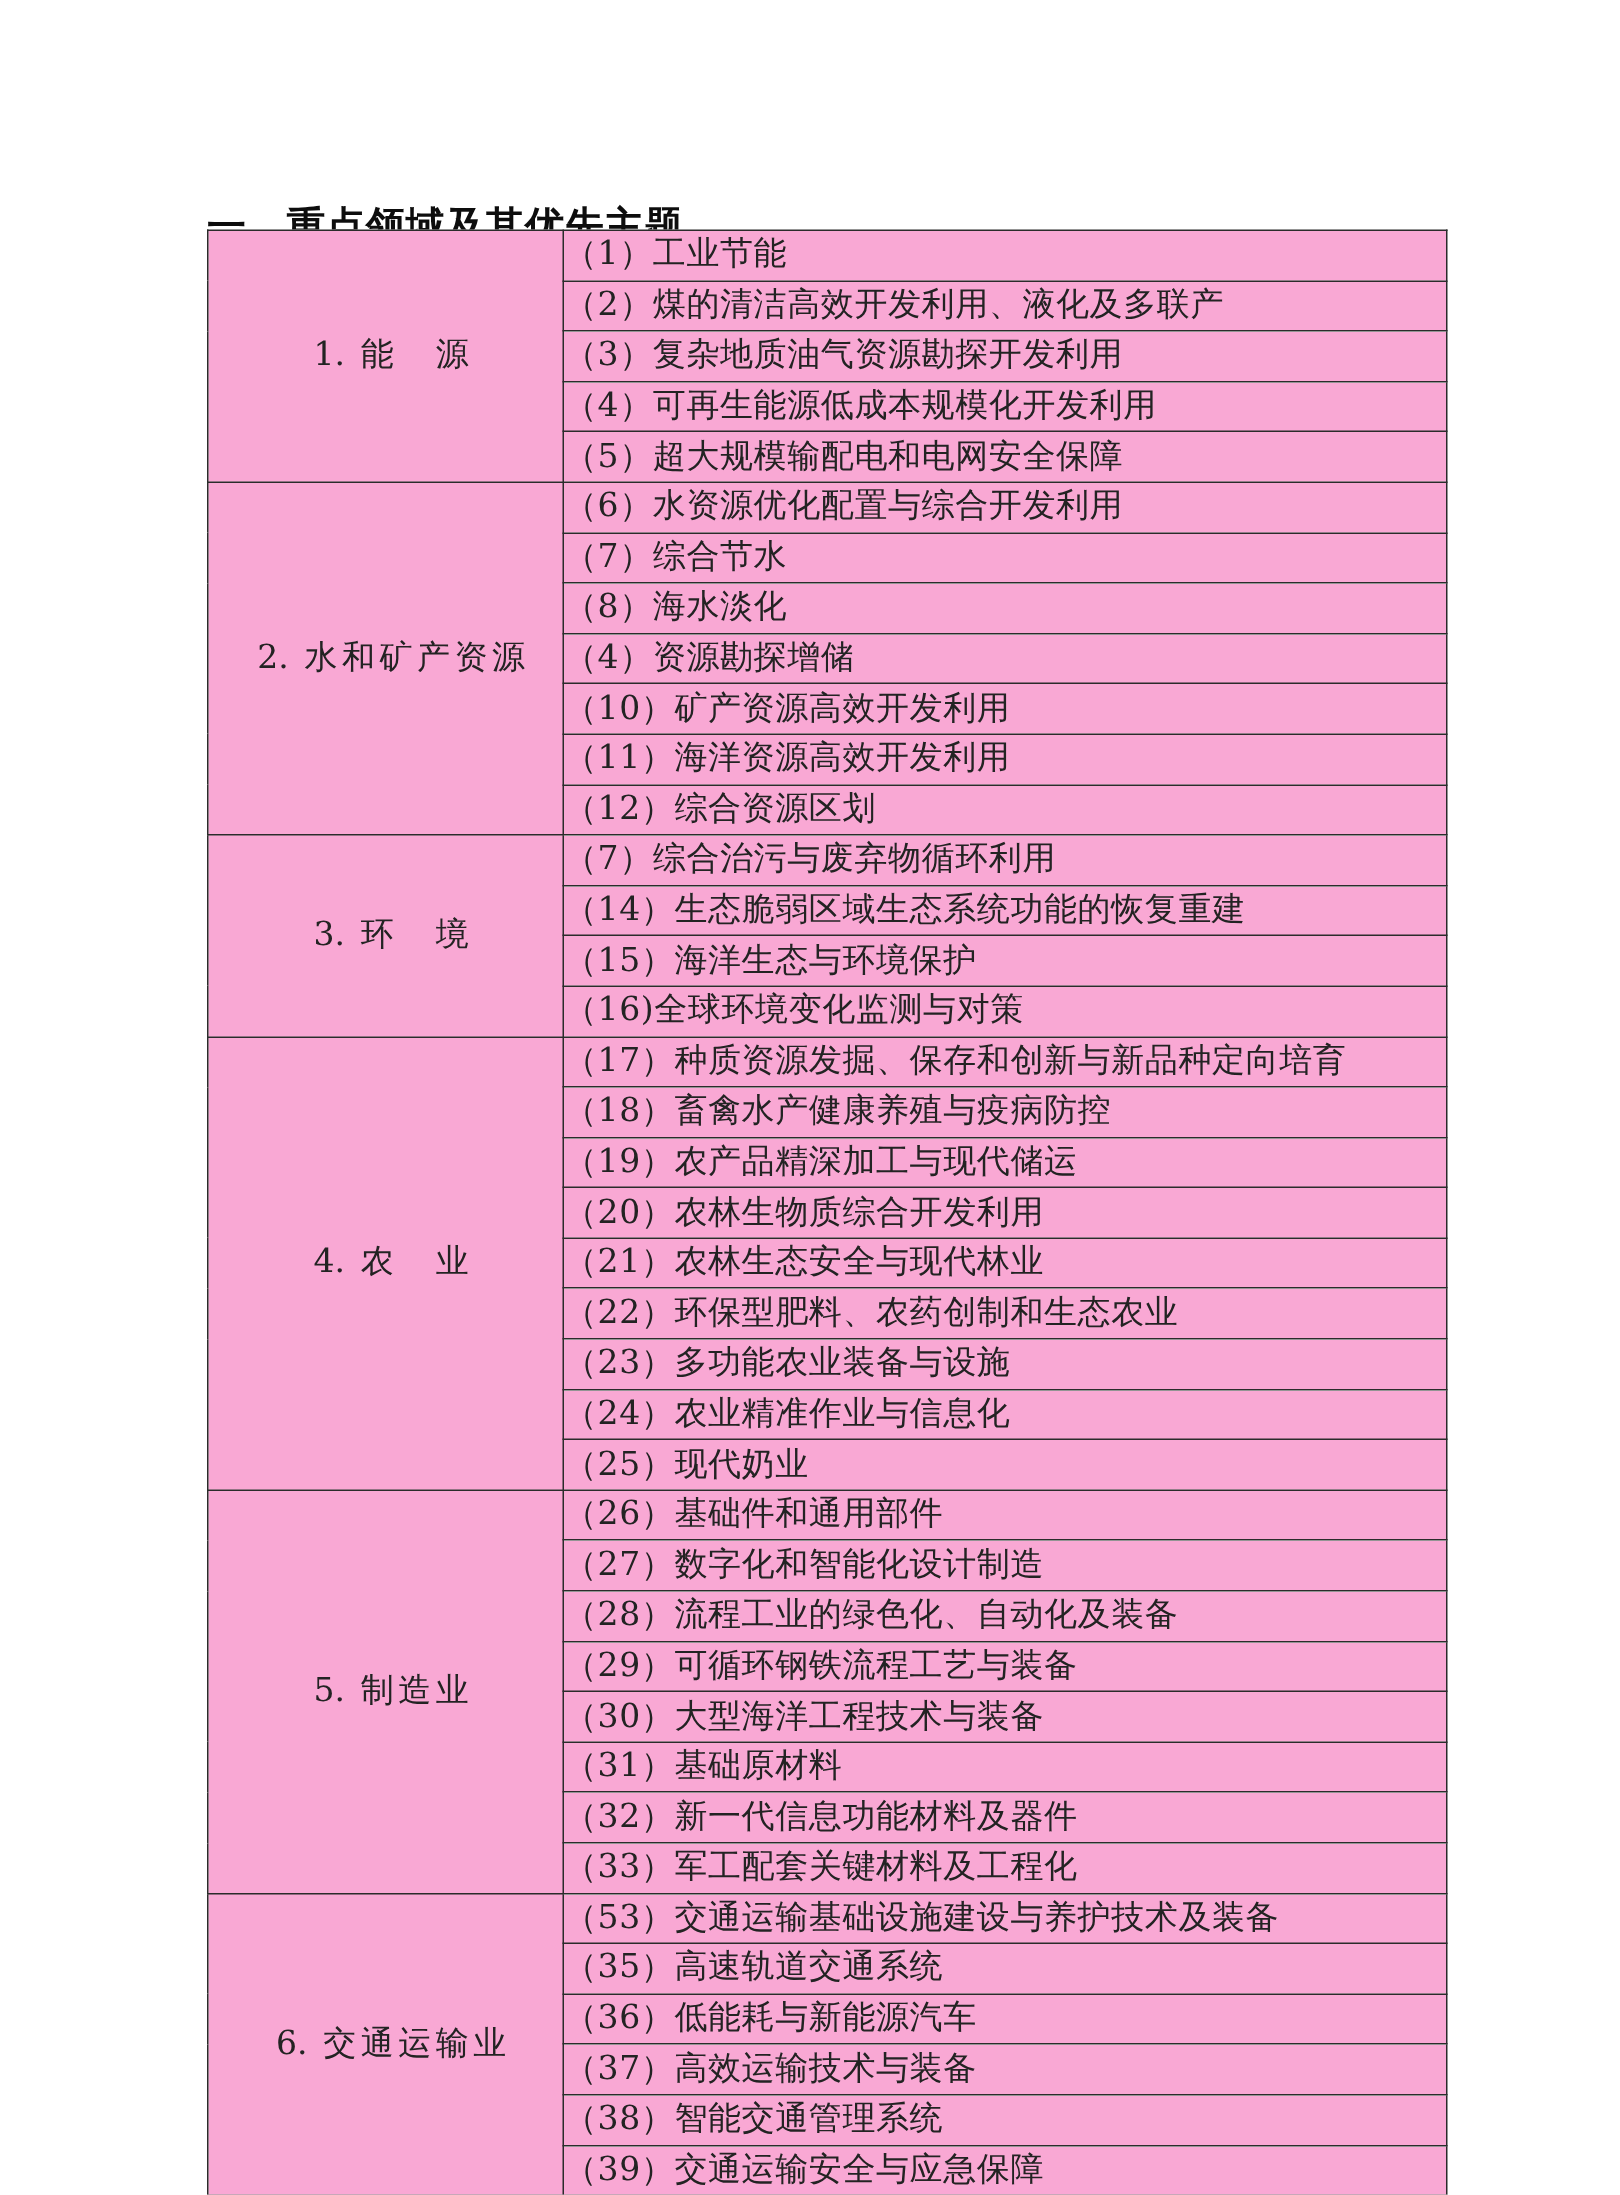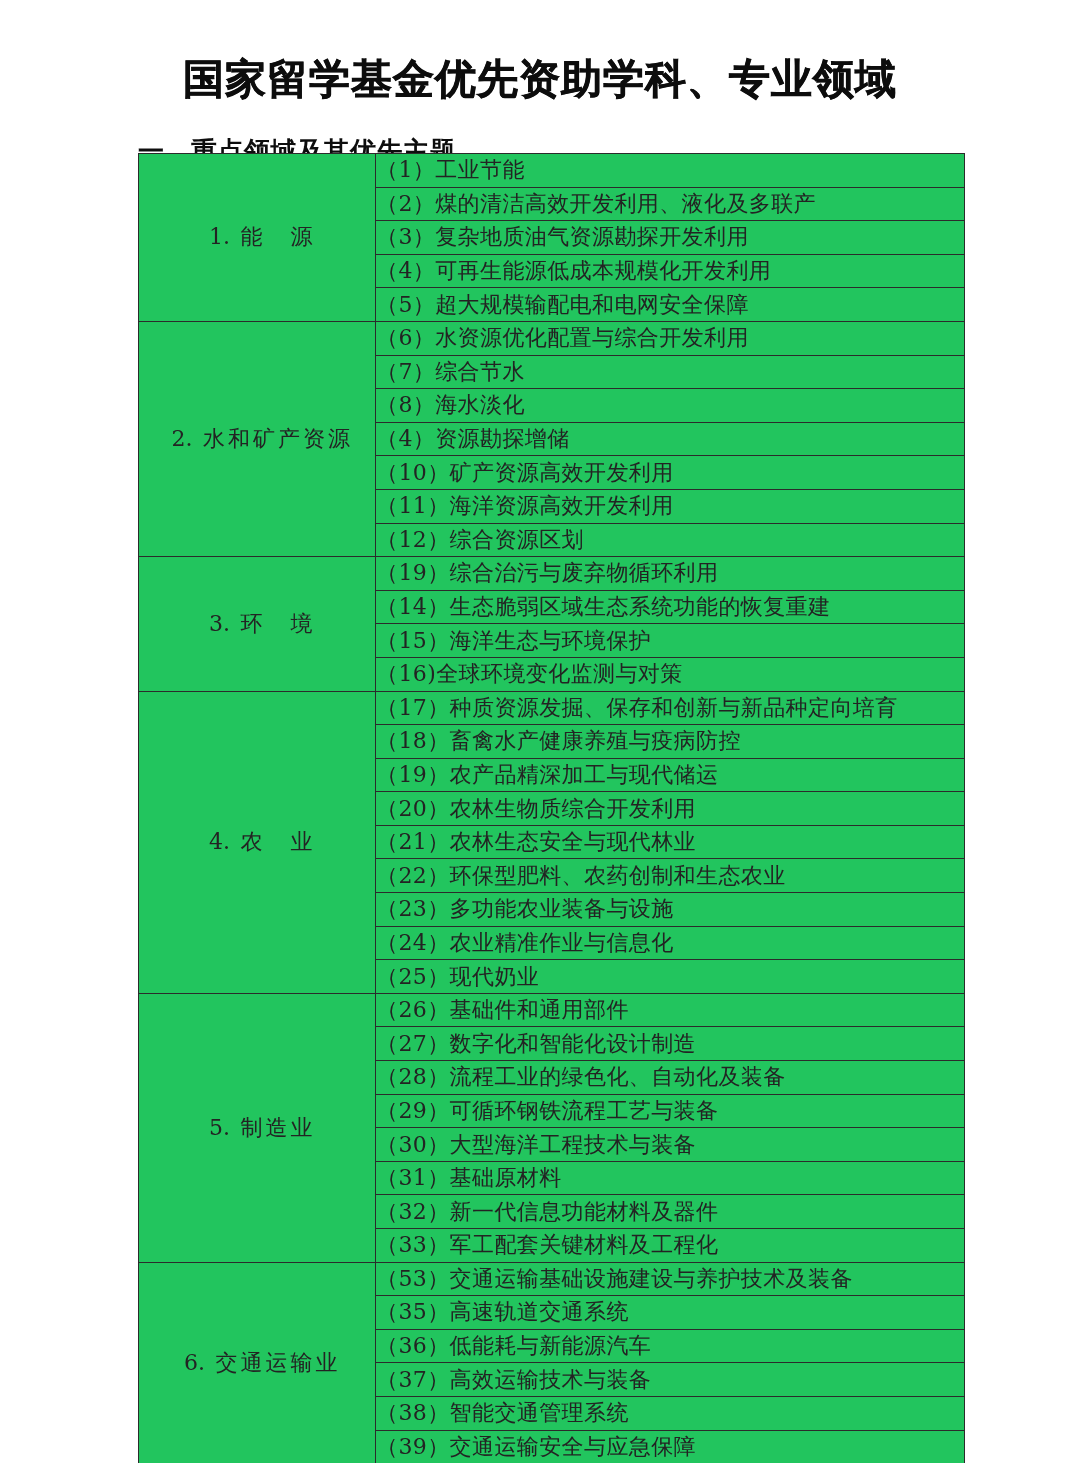--- a/index.html
+++ b/index.html
@@ -59,21 +59,21 @@
     left: 138px;
     top: 153px;
     width: 826px;
     border-collapse: collapse;
     table-layout: fixed;
     background: #ffffff;
   }
   #priority-table td {
     border: 1.4px solid #2b2b2b;
     padding: 0;
-    background: #22c55e;
+    background: #f9a8d4;
   }
   td.cat-cell {
     width: 236px;
     vertical-align: middle;
     text-align: center;
     padding-left: 10px;
     font-size: 22px;
     line-height: 30px;
     white-space: nowrap;
     color: #232323;
@@ -113,21 +113,20 @@
     color: #c8c8c8;
     white-space: nowrap;
     pointer-events: none;
   }
 </style>
 </head>
 <body>
 
 <div id="doc-page">
 
-  <h1 id="doc-title">国家留学基金优先资助学科、专业领域</h1>
 
   <h2 id="section-heading">一、重点领域及其优先主题</h2>
 
   <table id="priority-table">
     <tbody id="priority-table-body">
         <tr>
           <td class="cat-cell" rowspan="5"><span class="cat-num">1.</span><span class="cat-label">能　源</span></td>
           <td class="item-cell">（1）工业节能</td>
         </tr>
         <tr>
@@ -159,21 +158,21 @@
           <td class="item-cell">（10）矿产资源高效开发利用</td>
         </tr>
         <tr>
           <td class="item-cell">（11）海洋资源高效开发利用</td>
         </tr>
         <tr>
           <td class="item-cell">（12）综合资源区划</td>
         </tr>
         <tr>
           <td class="cat-cell" rowspan="4"><span class="cat-num">3.</span><span class="cat-label">环　境</span></td>
-          <td class="item-cell">（19）综合治污与废弃物循环利用</td>
+          <td class="item-cell">（7）综合治污与废弃物循环利用</td>
         </tr>
         <tr>
           <td class="item-cell">（14）生态脆弱区域生态系统功能的恢复重建</td>
         </tr>
         <tr>
           <td class="item-cell">（15）海洋生态与环境保护</td>
         </tr>
         <tr>
           <td class="item-cell">（16)全球环境变化监测与对策</td>
         </tr>

